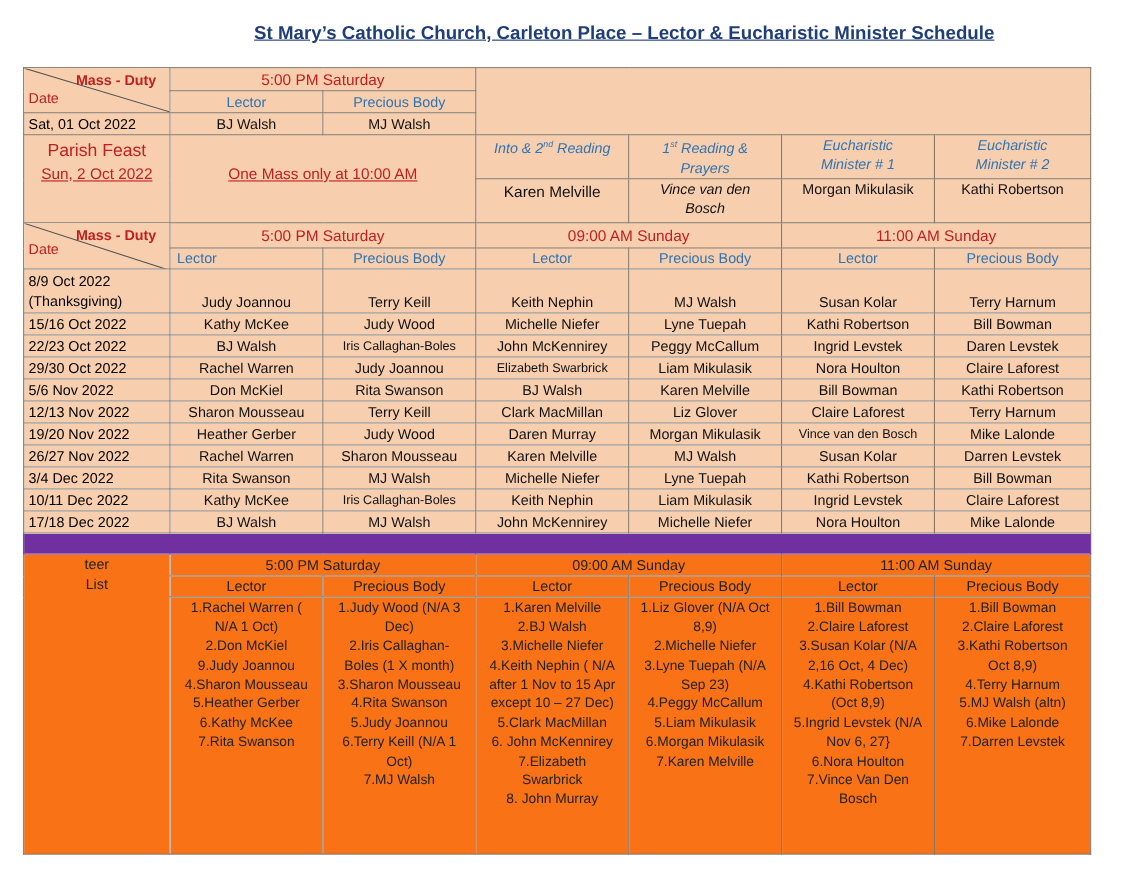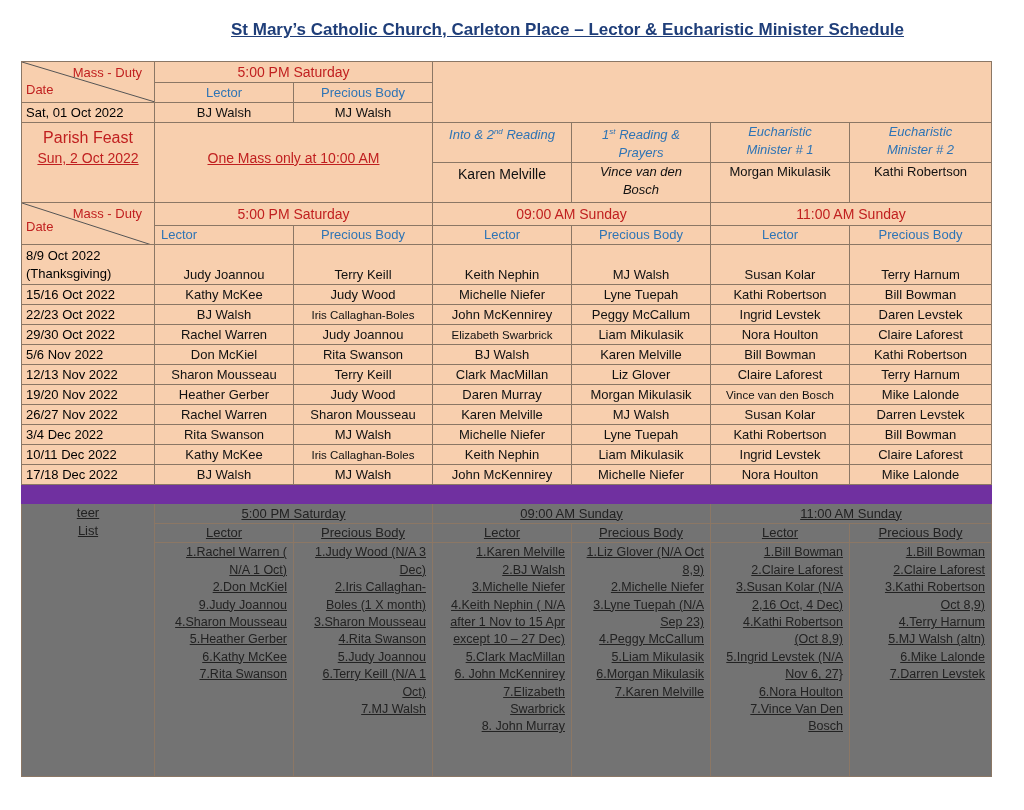--- a/index.html
+++ b/index.html
@@ -11,30 +11,30 @@
   table { position: absolute; left: 21px; top: 61px; border-collapse: collapse;
           table-layout: fixed; width: 970px; }
   td { border: 1px solid #8b7765; font-size: 13px; text-align: center; padding: 0 2px;
        line-height: 18px; vertical-align: middle; overflow: hidden; white-space: nowrap; }
   .peach td { background: #f8cfae; }
   .blue { color: #2e74b5; }
   .blk { color: #111; }
   .date { text-align: left; color: #000000; padding-left: 4px; }
   .diag { position: relative; padding: 0; text-align: left; }
   .diag svg { position: absolute; left: 0; top: 0; }
-  .diag .md { position: absolute; right: 12px; top: 2px; color: #c01f1f; font-size: 13px; }
+  .diag .md { position: absolute; right: 12px; top: 2px; color: #c01f1f; font-size: 13px; font-weight: bold; }
   .diag .dt { position: absolute; left: 4px; bottom: 3px; color: #c01f1f; font-size: 13px; }
   .time { font-size: 14px; color: #c01f1f; }
   .sm { font-size: 11.5px; }
   .feast { color: #c01f1f; font-size: 16px; line-height: 22px; }
   .feast2 { color: #c01f1f; font-size: 14px; text-decoration: underline; }
   .wrap { white-space: normal; font-style: italic; }
   .purple td { background: #7030a0; height: 18px; }
-  .yel td { background: #737373; color: #222; text-decoration: underline; }
-  .list { text-align: right; vertical-align: top; white-space: normal; padding: 1px 6px; font-size: 12.5px; line-height: 17.4px; }
+  .yel td { background: #f97316; color: #222; }
+  .list { text-align: center; vertical-align: top; white-space: normal; padding: 1px 6px; font-size: 12.5px; line-height: 17.4px; }
   .list div { margin: 0; }
 </style>
 </head>
 <body>
 
 <div class="title"><span>St Mary’s Catholic Church, Carleton Place – Lector &amp; Eucharistic Minister Schedule</span></div>
 
 <table>
   <colgroup>
     <col style="width:133px">

